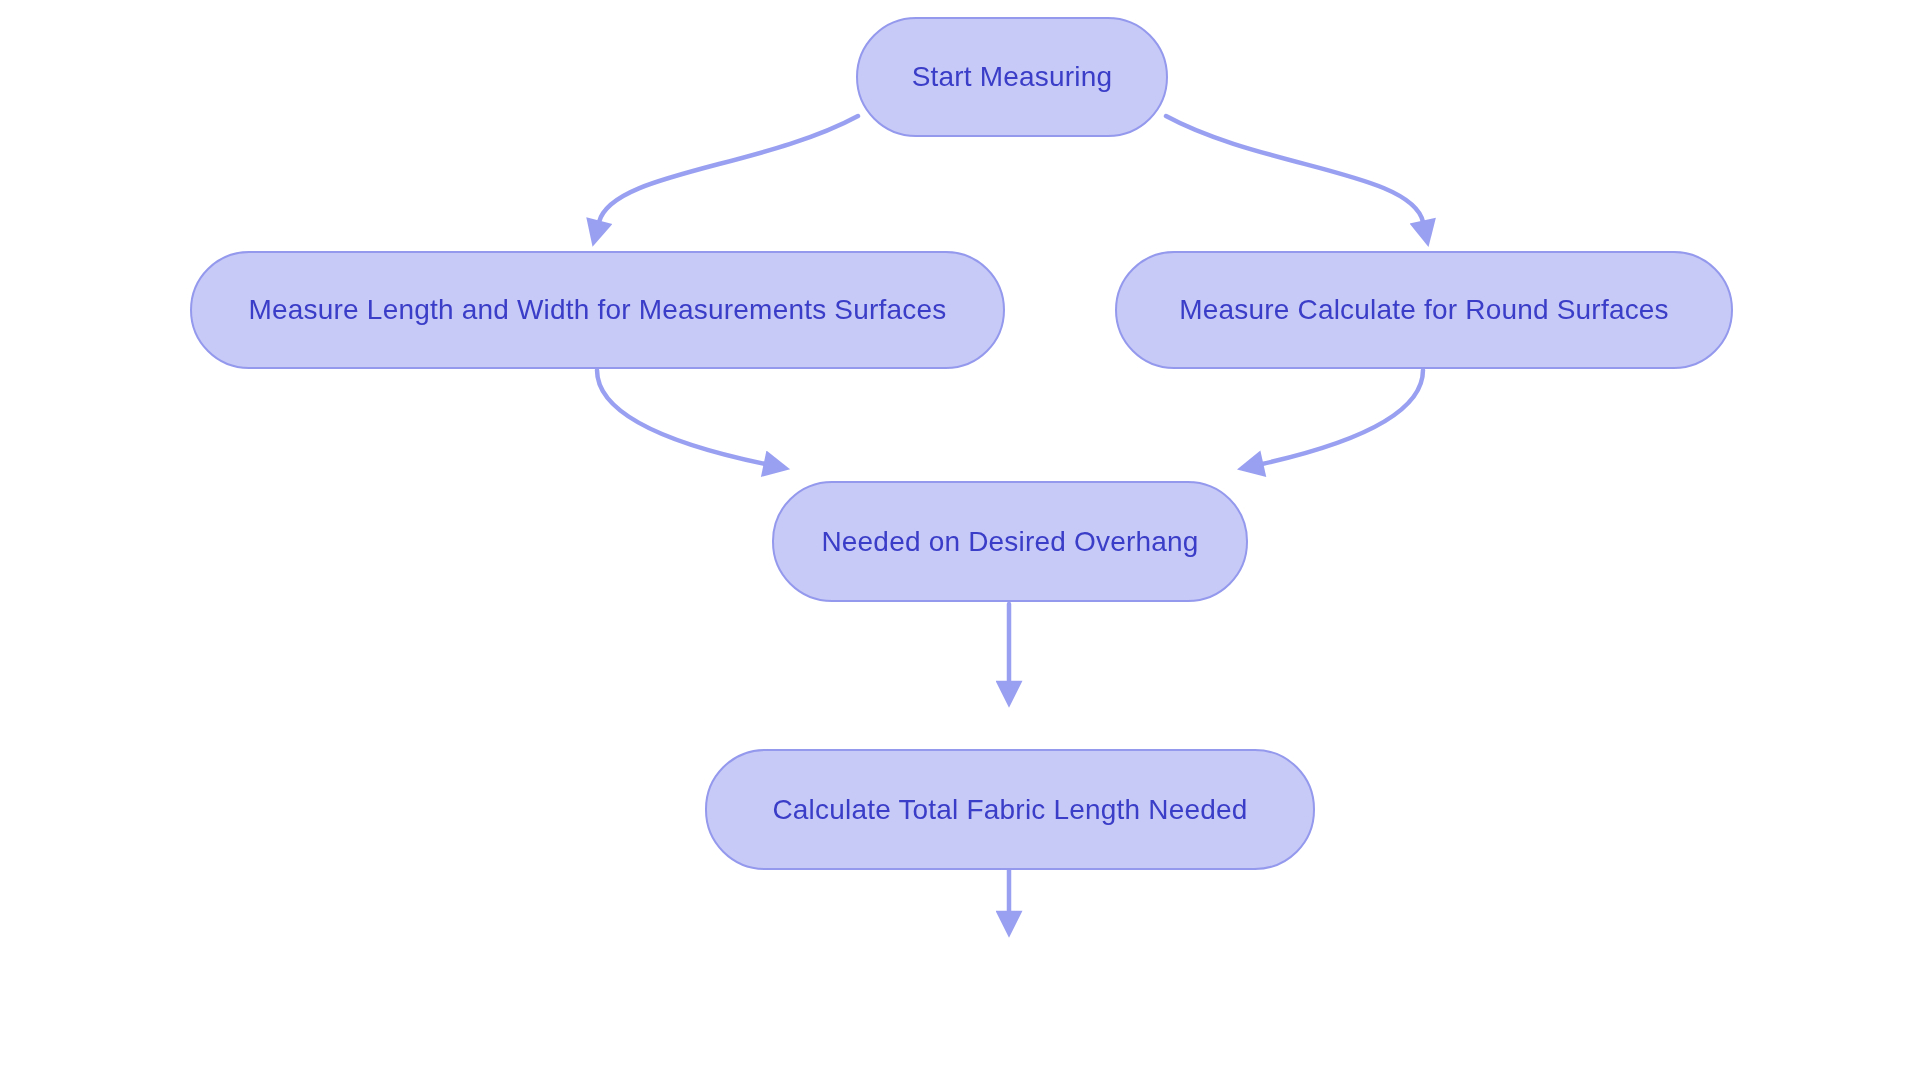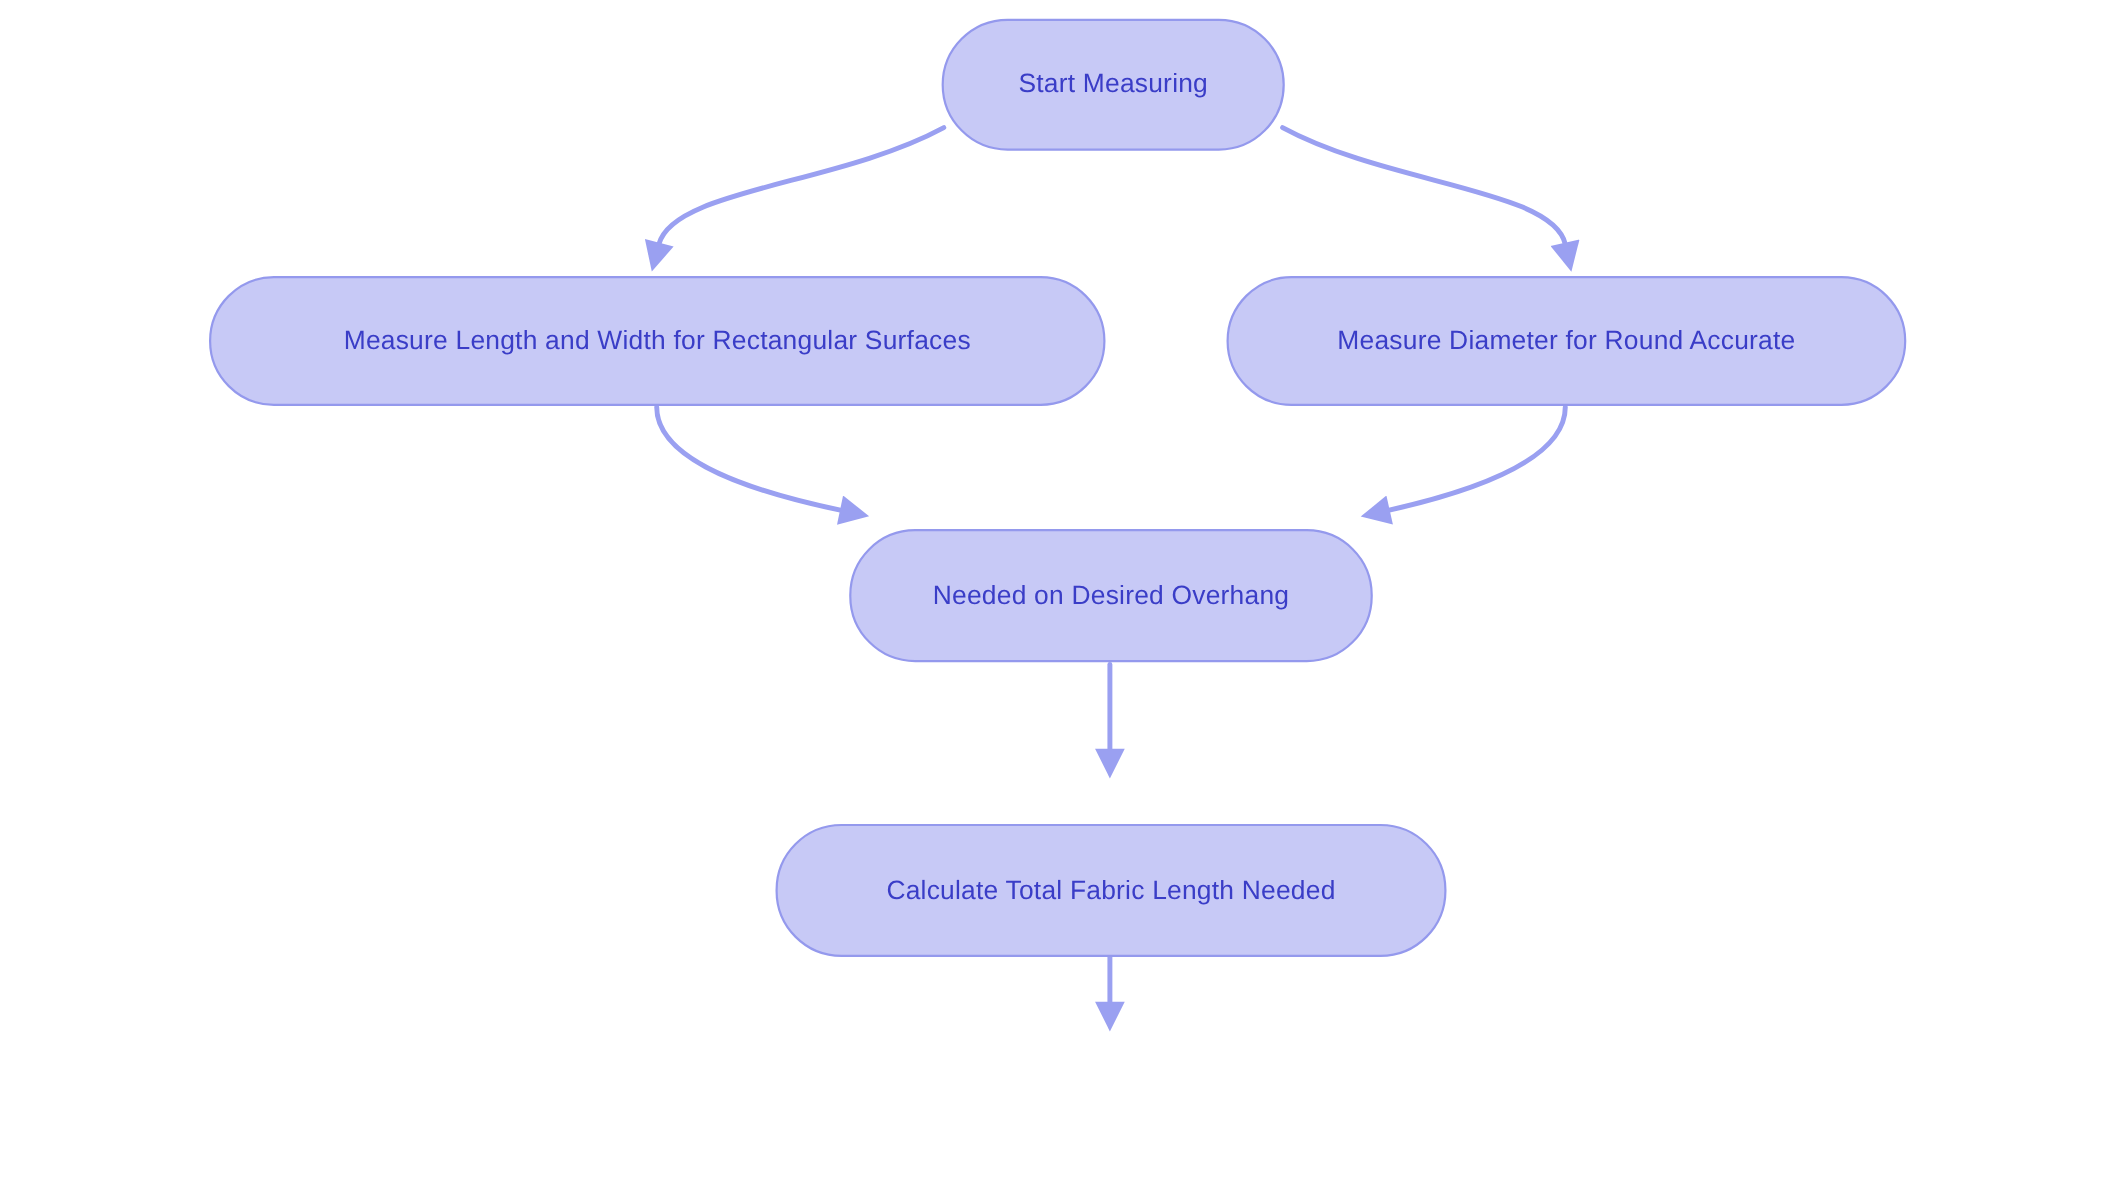--- a/index.html
+++ b/index.html
@@ -32,21 +32,21 @@
   .arrowhead {
     fill: var(--arrow, #9aa0f1);
   }
   .node {
     position: absolute;
     box-sizing: border-box;
     background: var(--node-fill, #c7c9f6);
     border: 2px solid var(--node-border, #9499ed);
     border-radius: 60px;
     color: var(--node-text, #3a3dc7);
-    font-size: 24px;
+    font-size: 28px;
     letter-spacing: 0.2px;
     display: flex;
     align-items: center;
     justify-content: center;
     text-align: right;
     white-space: nowrap;
   }
   .node-start     { left: 856px;  top: 17px;  width: 312px; height: 120px; }
   .node-rect      { left: 190px;  top: 251px; width: 815px; height: 118px; }
   .node-round     { left: 1115px; top: 251px; width: 618px; height: 118px; }
@@ -71,25 +71,25 @@
     <path class="edge" d="M 1423 370 C 1423 412, 1360 442, 1262 464" marker-end="url(#arrowhead)"></path>
     <path class="edge" d="M 1009 604 L 1009 682" marker-end="url(#arrowhead)"></path>
     <path class="edge" d="M 1009 834 L 1009 912" marker-end="url(#arrowhead)"></path>
   </svg>
 
   <div class="node node-start">
     <span>Start Measuring</span>
   </div>
 
   <div class="node node-rect">
-    <span>Measure Length and Width for Rectangular Surfaces</span>
+    <span>Measure Length and Width for Measurements Surfaces</span>
   </div>
 
   <div class="node node-round">
-    <span>Measure Diameter for Round Accurate</span>
+    <span>Measure Calculate for Round Surfaces</span>
   </div>
 
   <div class="node node-overhang">
     <span>Needed on Desired Overhang</span>
   </div>
 
   <div class="node node-calculate">
     <span>Calculate Total Fabric Length Needed</span>
   </div>
 

